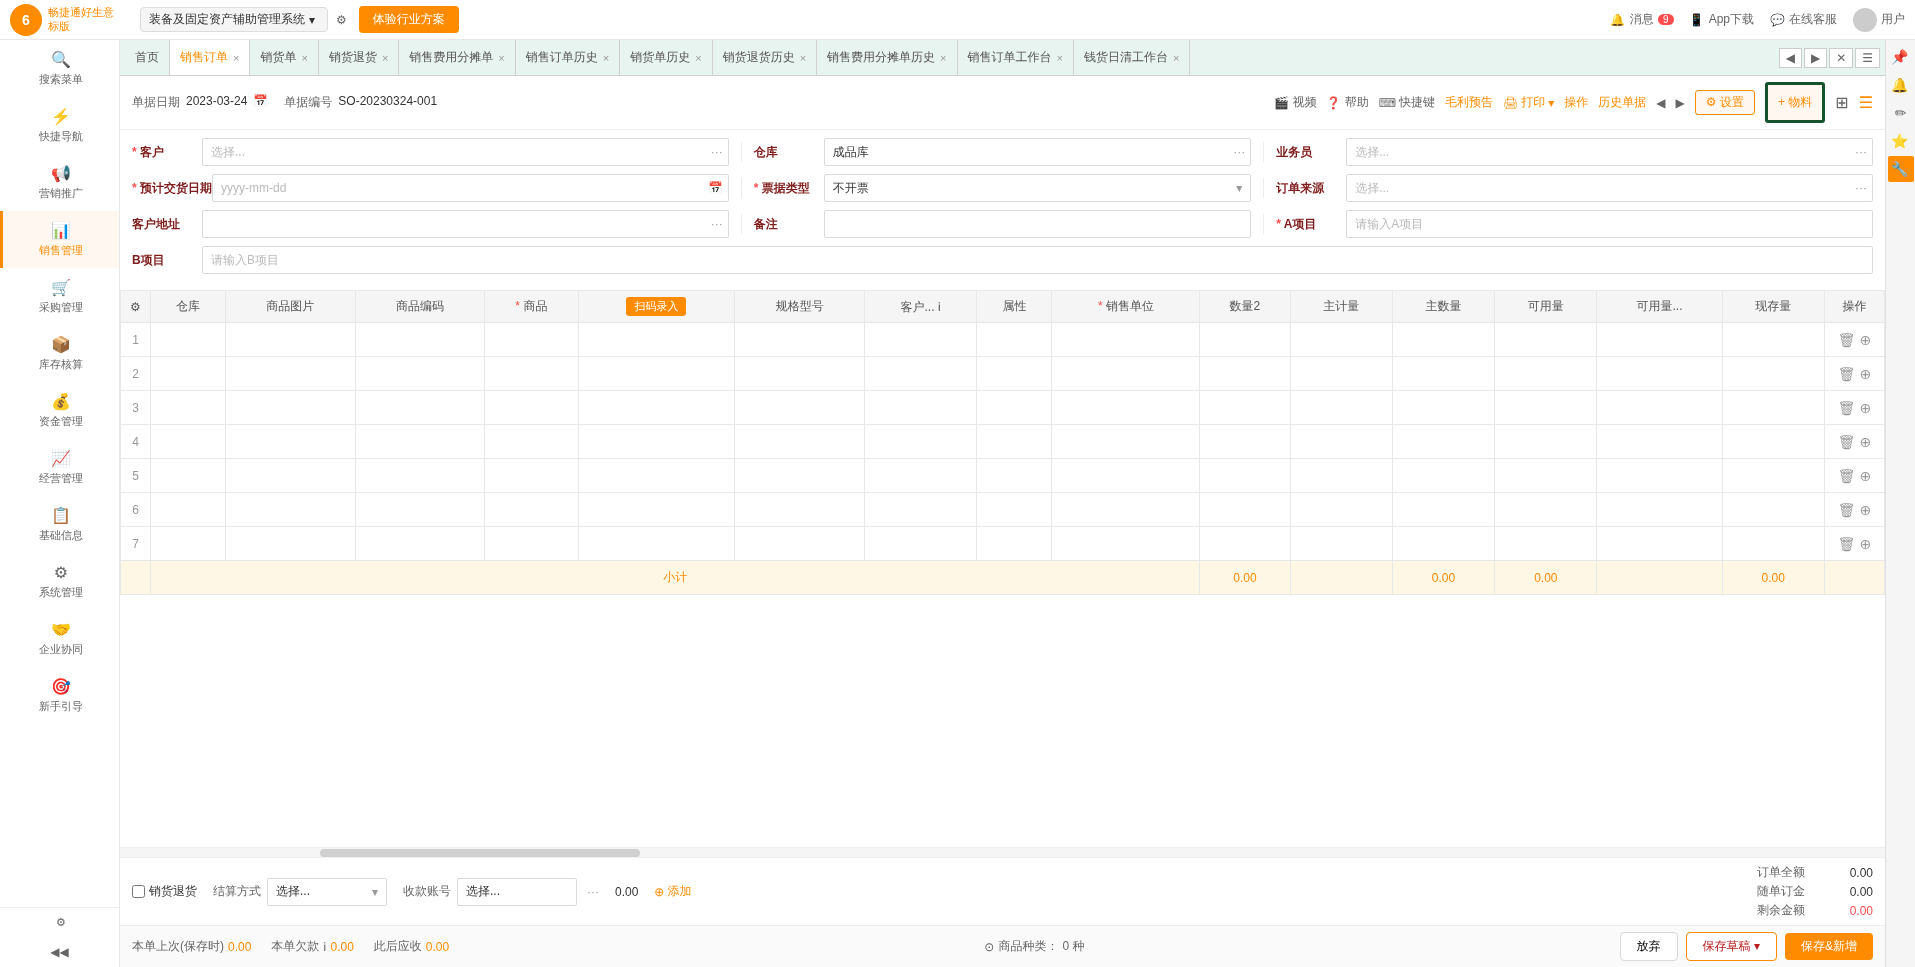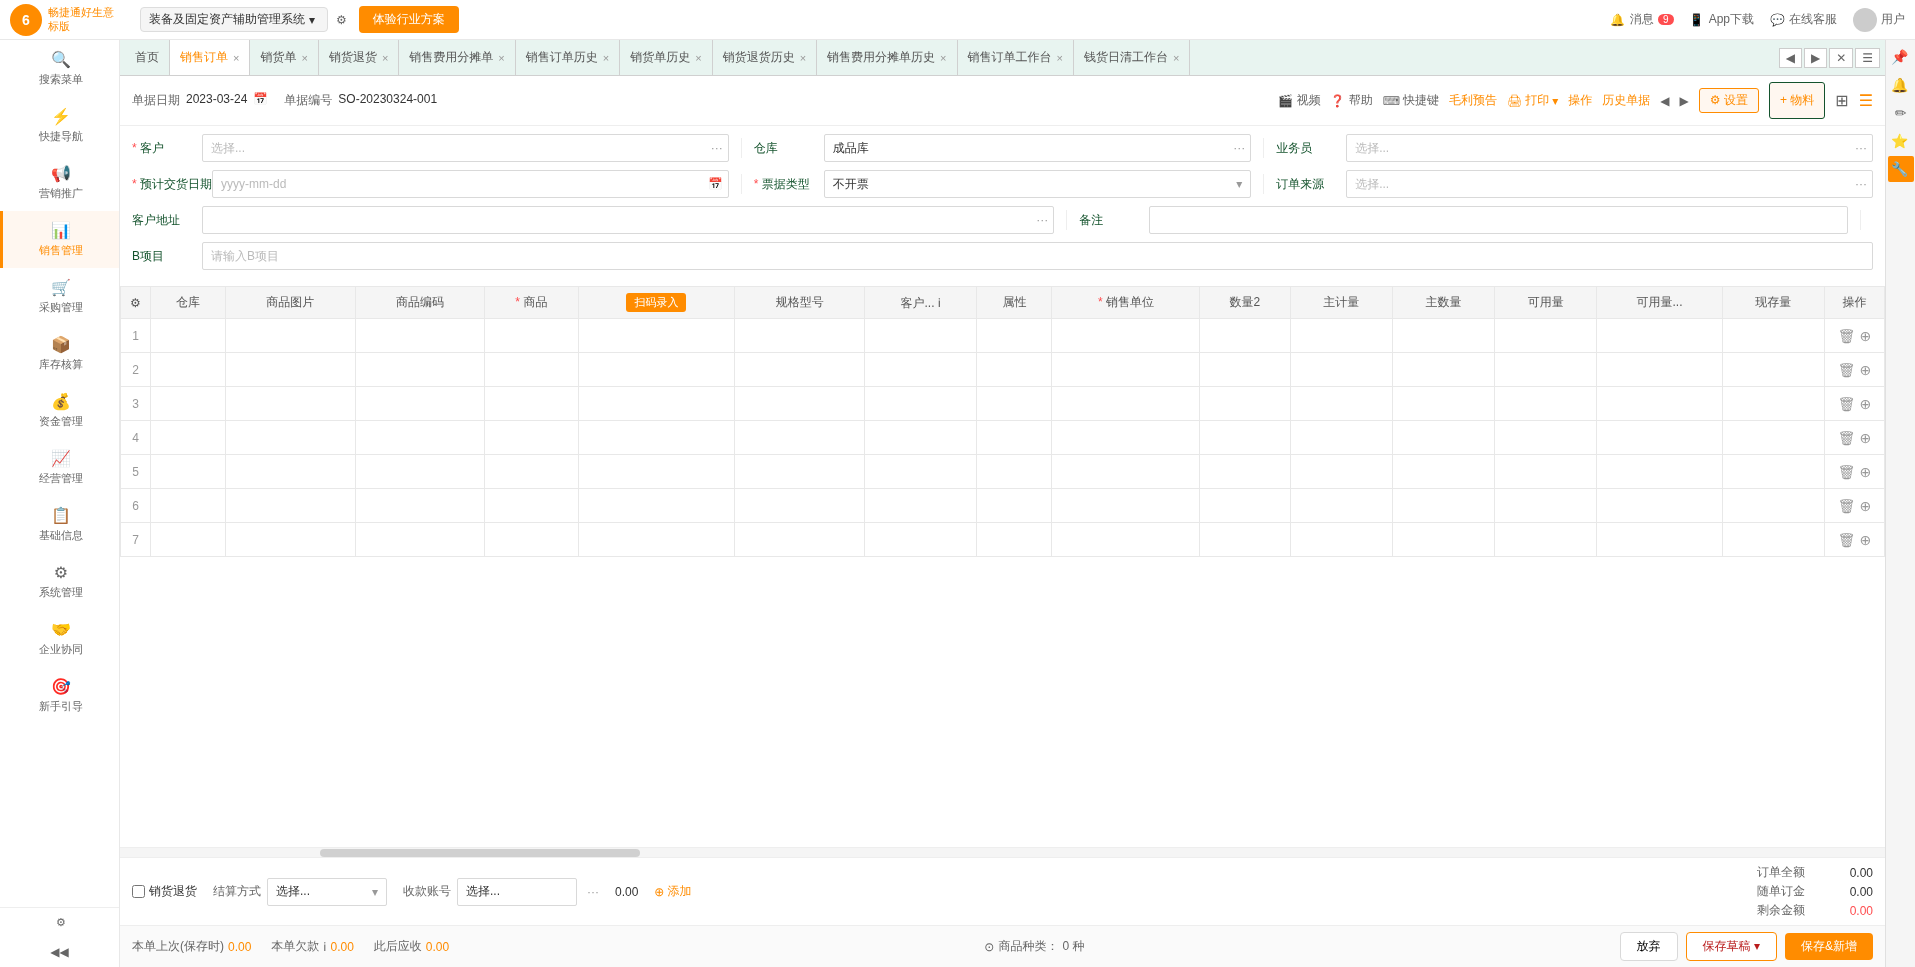--- a/index.html
+++ b/index.html
@@ -48,21 +48,21 @@
     .form-toolbar label { color: #666; white-space: nowrap; }
     .form-toolbar .date-value { color: #333; font-weight: 500; }
     .form-toolbar .doc-no { color: #333; }
     .toolbar-right { margin-left: auto; display: flex; align-items: center; gap: 10px; font-size: 12px; color: #666; }
     .toolbar-right .action-link { cursor: pointer; display: flex; align-items: center; gap: 3px; }
 
     
     .form-fields { padding: 8px 12px; }
     .form-row { display: flex; align-items: center; margin-bottom: 8px; gap: 0; }
     .form-field { display: flex; align-items: center; flex: 1; min-width: 0; }
-    .form-field label { color: #14532d; white-space: nowrap; min-width: 70px; }
+    .form-field label { color: #7f1d1d; white-space: nowrap; min-width: 70px; font-weight: bold; }
     .form-field label.required::before { content: '* '; color: #ff4d4f; }
     .form-input { flex: 1; height: 28px; border: 1px solid #d9d9d9; border-radius: 2px; padding: 0 8px; font-size: 12px; color: #333; background: #fff; cursor: text; display: flex; align-items: center; }
     .form-input.placeholder { color: #bbb; }
     .form-input-wrapper { flex: 1; display: flex; align-items: center; position: relative; }
     .form-input-wrapper .dots { position: absolute; right: 6px; color: #999; font-size: 12px; }
     .form-select { flex: 1; height: 28px; border: 1px solid #d9d9d9; border-radius: 2px; padding: 0 8px; font-size: 12px; display: flex; align-items: center; justify-content: space-between; cursor: pointer; background: #fff; }
     .form-select .arrow { color: #999; }
     .divider-v { width: 1px; background: #eee; height: 20px; margin: 0 12px; }
 
     
@@ -306,21 +306,21 @@
           </div>
           <div class="action-link" style="color:#ff8c00;">
             <span>历史单据</span>
           </div>
           <span style="cursor:pointer;">◀</span>
           <span style="cursor:pointer;">▶</span>
           <button style="background:#fff7f0; color:#ff8c00; border:1px solid #ff8c00; border-radius:3px; padding:3px 10px; cursor:pointer; font-size:12px;">
             <span>⚙</span>
             <span>设置</span>
           </button>
-          <button style="background:#fff7f0; color:#ff8c00; border:1px solid #14532d; border-radius:3px; padding:9px 10px; cursor:pointer; font-size:12px;">
+          <button style="background:#fff7f0; color:#ff8c00; border:3px solid #14532d; border-radius:3px; padding:9px 10px; cursor:pointer; font-size:12px;">
             <span>+</span>
             <span>物料</span>
           </button>
           <span style="font-size:16px; cursor:pointer;">⊞</span>
           <span style="font-size:16px; cursor:pointer; color:#ff8c00;">☰</span>
         </div>
       </div>
 
       <div class="form-fields">
         <div class="form-row">
@@ -382,20 +382,24 @@
               <div class="form-input" style="width:100%;"></div>
               <span class="dots">···</span>
             </div>
           </div>
           <div class="divider-v"></div>
           <div class="form-field" style="flex:1;">
             <label>备注</label>
             <div class="form-input" style="width:100%;"></div>
           </div>
           <div class="divider-v"></div>
+          <div class="form-field" style="flex:1.2;">
+            <label class="required">A项目</label>
+            <div class="form-input placeholder" style="flex:1; height:28px; border:1px solid #d9d9d9; border-radius:2px; padding:0 8px; display:flex; align-items:center;">请输入A项目</div>
+          </div>
         </div>
 
         <div class="form-row">
           <div class="form-field" style="flex:1.2;">
             <label>B项目</label>
             <div class="form-input placeholder" style="flex:1; height:28px; border:1px solid #d9d9d9; border-radius:2px; padding:0 8px; display:flex; align-items:center;">请输入B项目</div>
           </div>
         </div>
       </div>
 
@@ -587,20 +591,31 @@
             <td></td>
             <td></td>
             <td class="col-actions">
               <div class="action-icons">
                 <span class="action-icon">🗑</span>
                 <span class="action-icon">⊕</span>
               </div>
             </td>
           </tr>
 
+          <tr class="subtotal-row">
+            <td></td>
+            <td class="subtotal-label" colspan="9">小计</td>
+            <td>0.00</td>
+            <td></td>
+            <td>0.00</td>
+            <td>0.00</td>
+            <td></td>
+            <td>0.00</td>
+            <td></td>
+          </tr>
         </tbody>
       </table>
     </div>
 
     <div class="scrollbar-area">
       <div class="scrollbar-thumb"></div>
     </div>
 
     <div class="footer-area">
       <div class="footer-row1">

